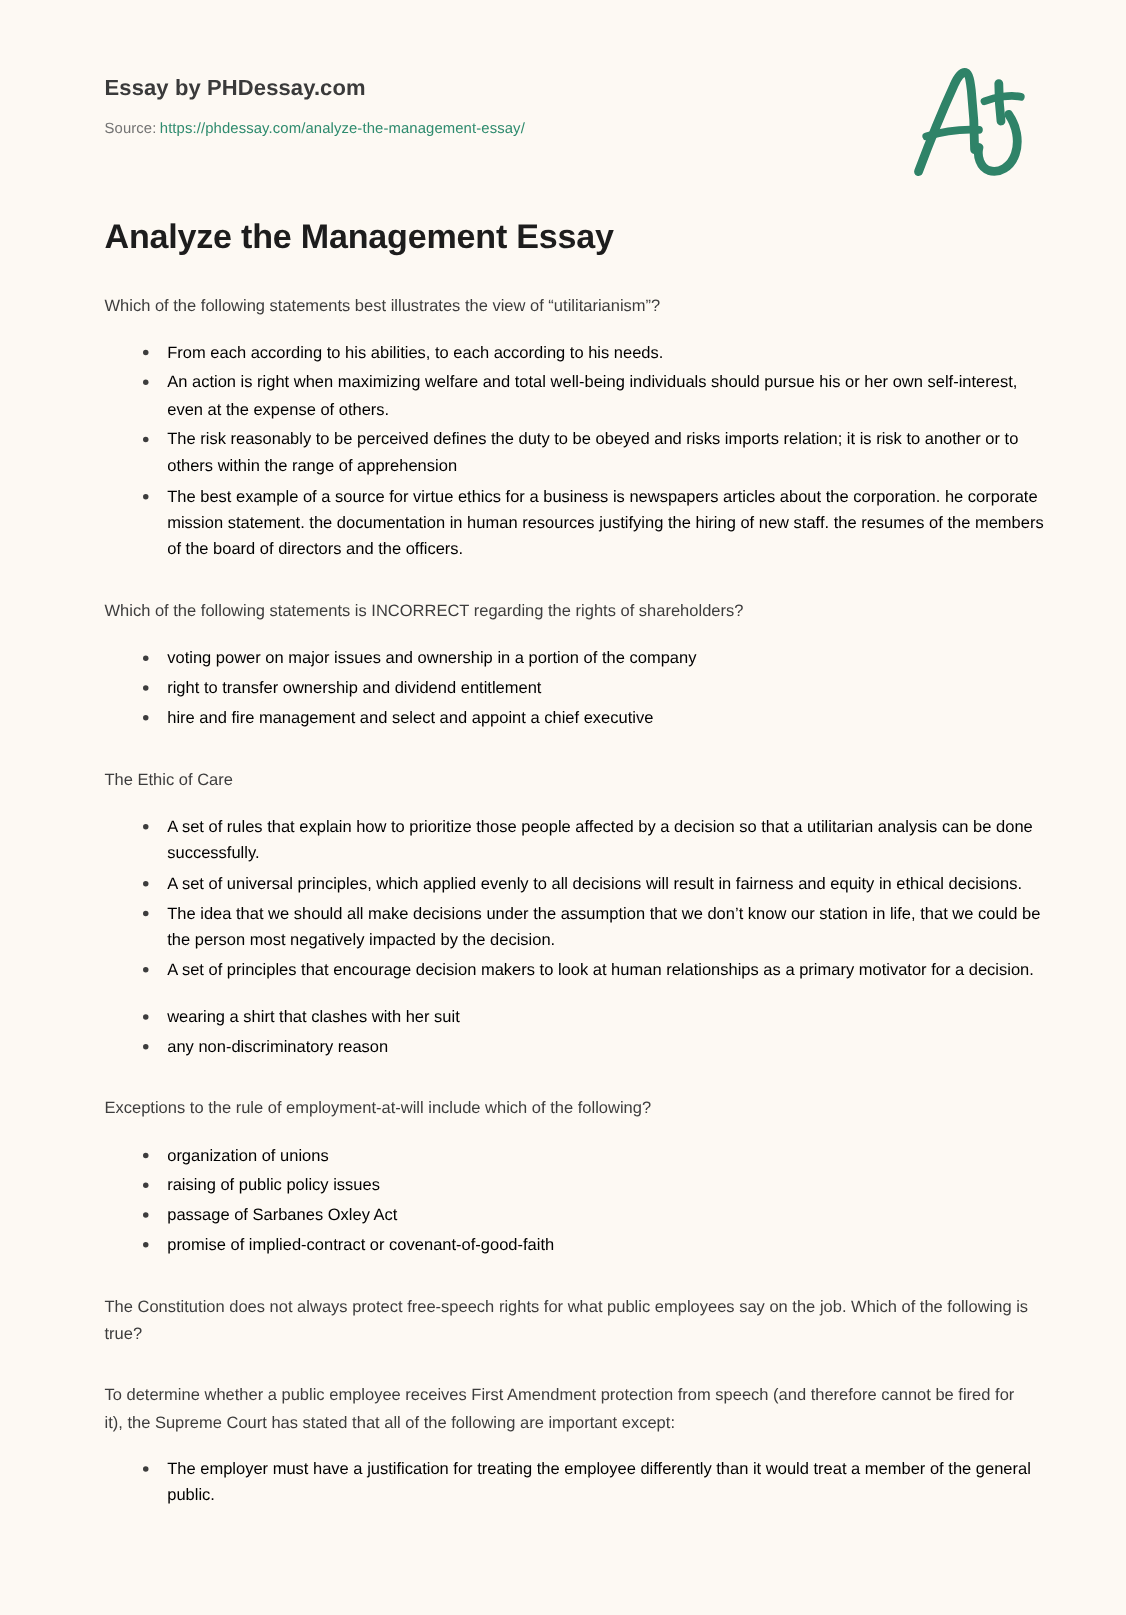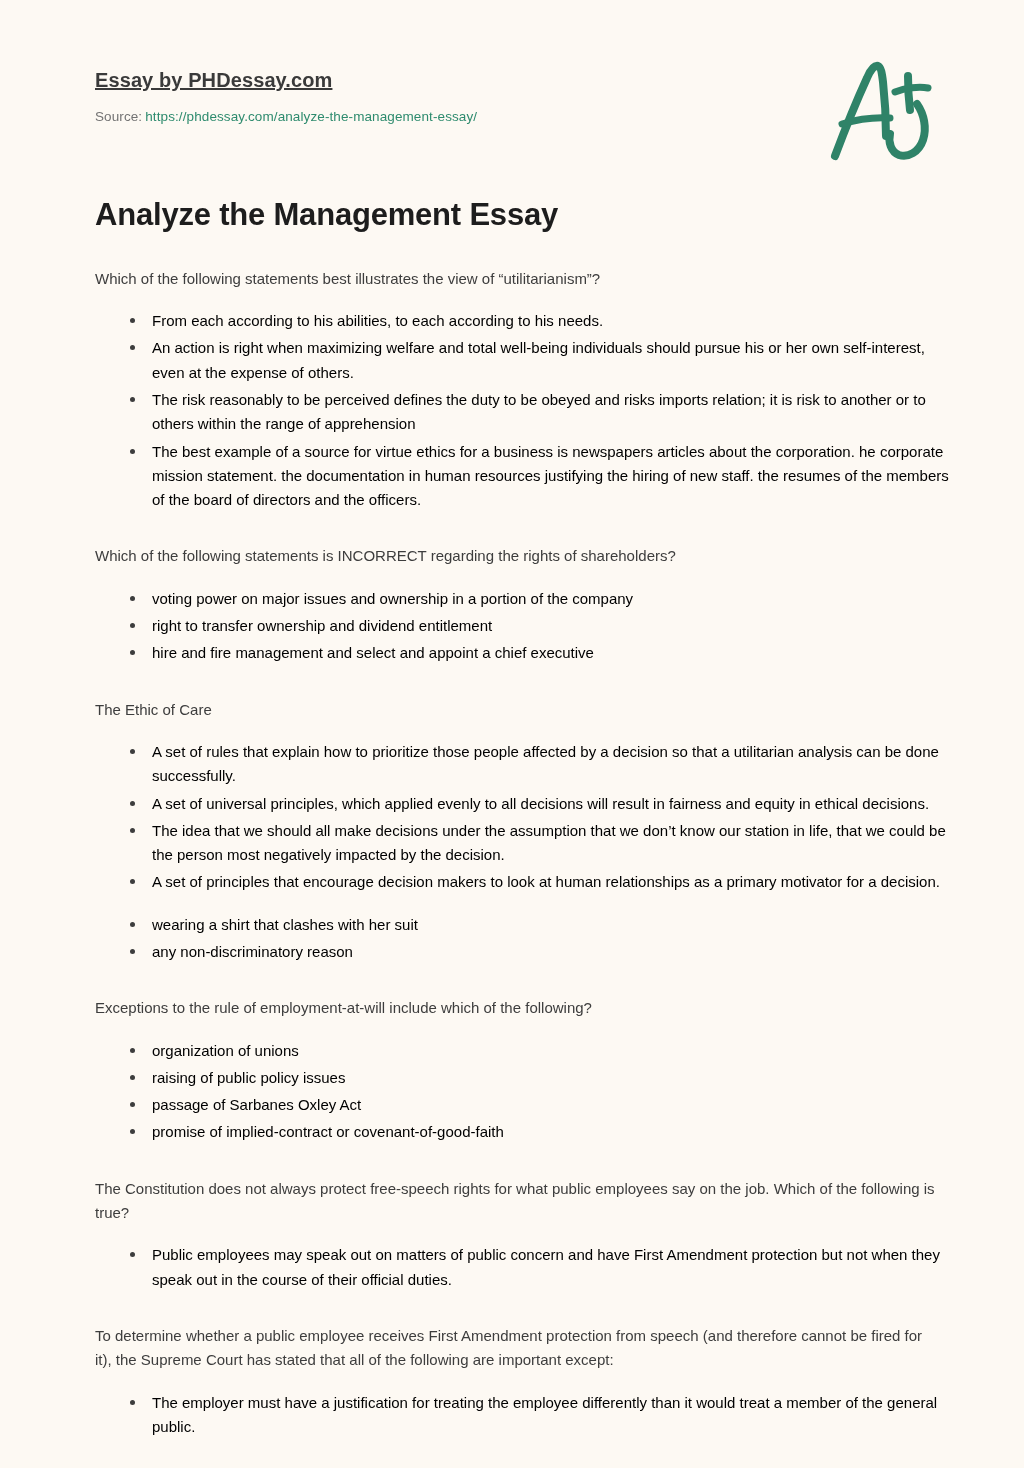--- a/index.html
+++ b/index.html
@@ -23,21 +23,20 @@
     height: 120px;
     box-sizing: border-box;
   }
   .brand-line {
     font-size: 20px;
     font-weight: bold;
     letter-spacing: 0.1px;
     color: #3a3a3a;
     line-height: 1.2;
     margin: 0;
-    text-decoration: underline;
   }
   .source-line {
     margin-top: 17px;
     font-size: 13.5px;
     color: #8d8d8d;
     letter-spacing: 0.1px;
     white-space: nowrap;
   }
   .source-label {
     color: #737373;
@@ -161,21 +160,18 @@
         <li>any non-discriminatory reason</li>
       </ul>
       <p class="para">Exceptions to the rule of employment-at-will include which of the following?</p>
       <ul class="bullets indent-a">
         <li>organization of unions</li>
         <li>raising of public policy issues</li>
         <li>passage of Sarbanes Oxley Act</li>
         <li>promise of implied-contract or covenant-of-good-faith</li>
       </ul>
       <p class="para">The Constitution does not always protect free-speech rights for what public employees say on the job. Which of the following is true?</p>
-      <ul class="bullets indent-a">
-        <li>Public employees may speak out on matters of public concern and have First Amendment protection but not when they speak out in the course of their official duties.</li>
-      </ul>
       <p class="para">To determine whether a public employee receives First Amendment protection from speech (and therefore cannot be fired for it), the Supreme Court has stated that all of the following are important except:</p>
       <ul class="bullets indent-a">
         <li>The employer must have a justification for treating the employee differently than it would treat a member of the general public.</li>
       </ul>
     </div>
 </div>
 
 </body></html>

